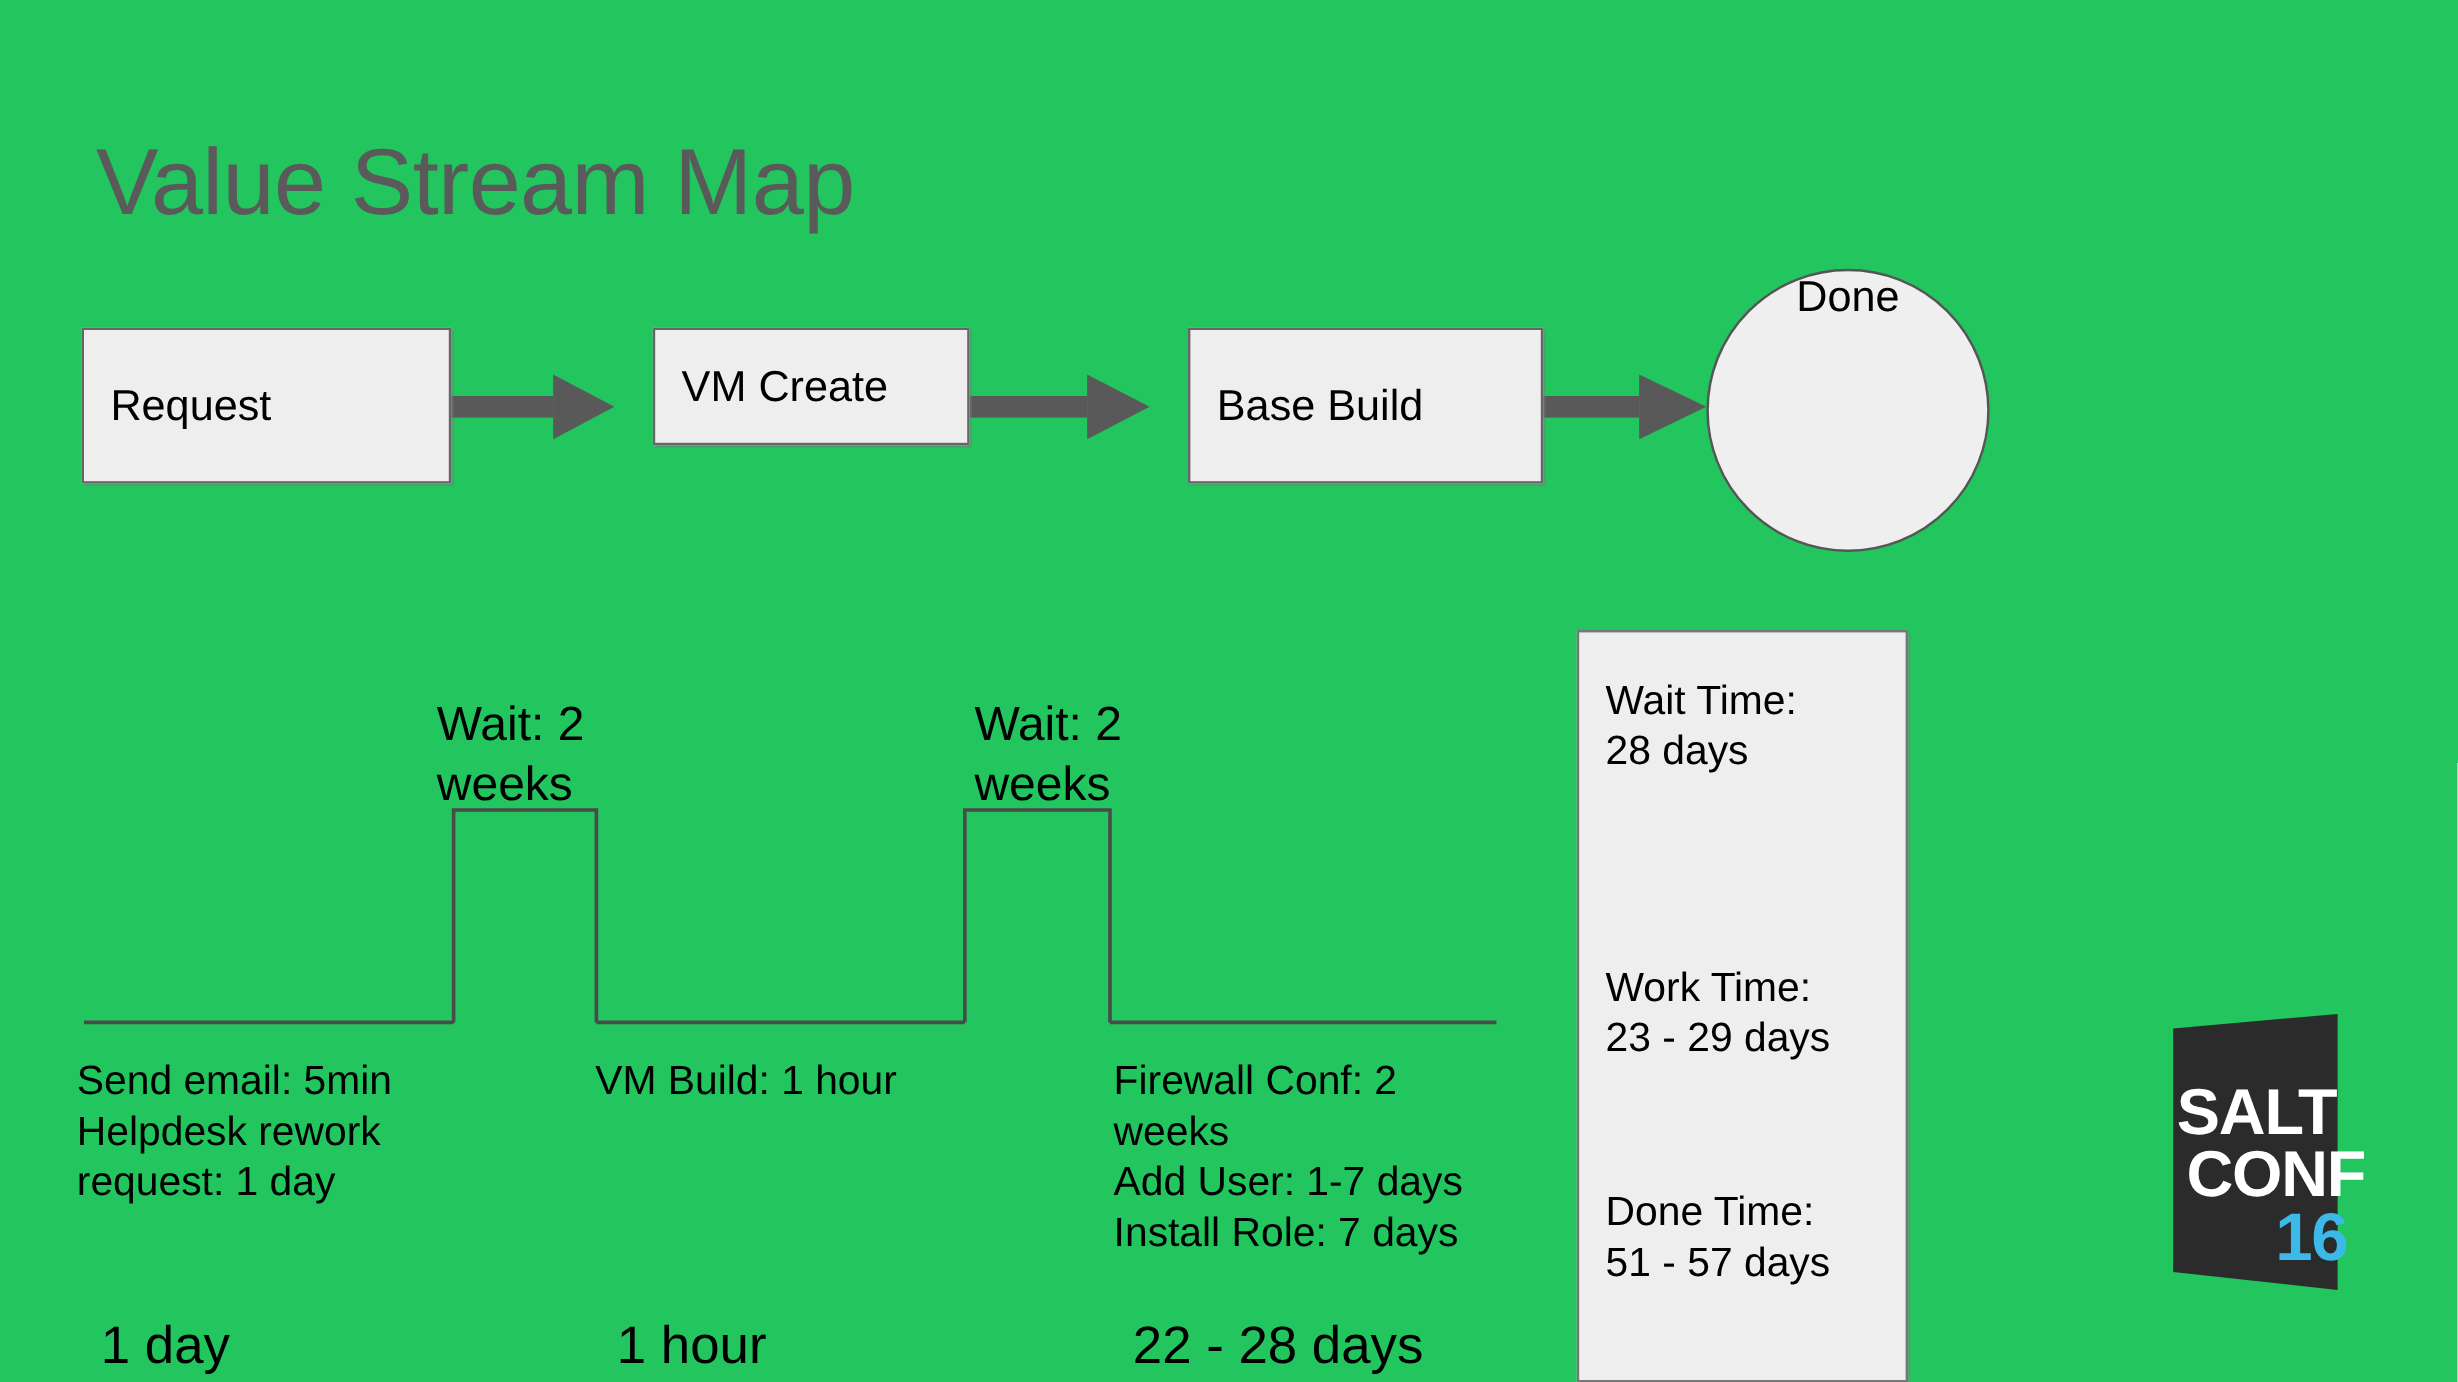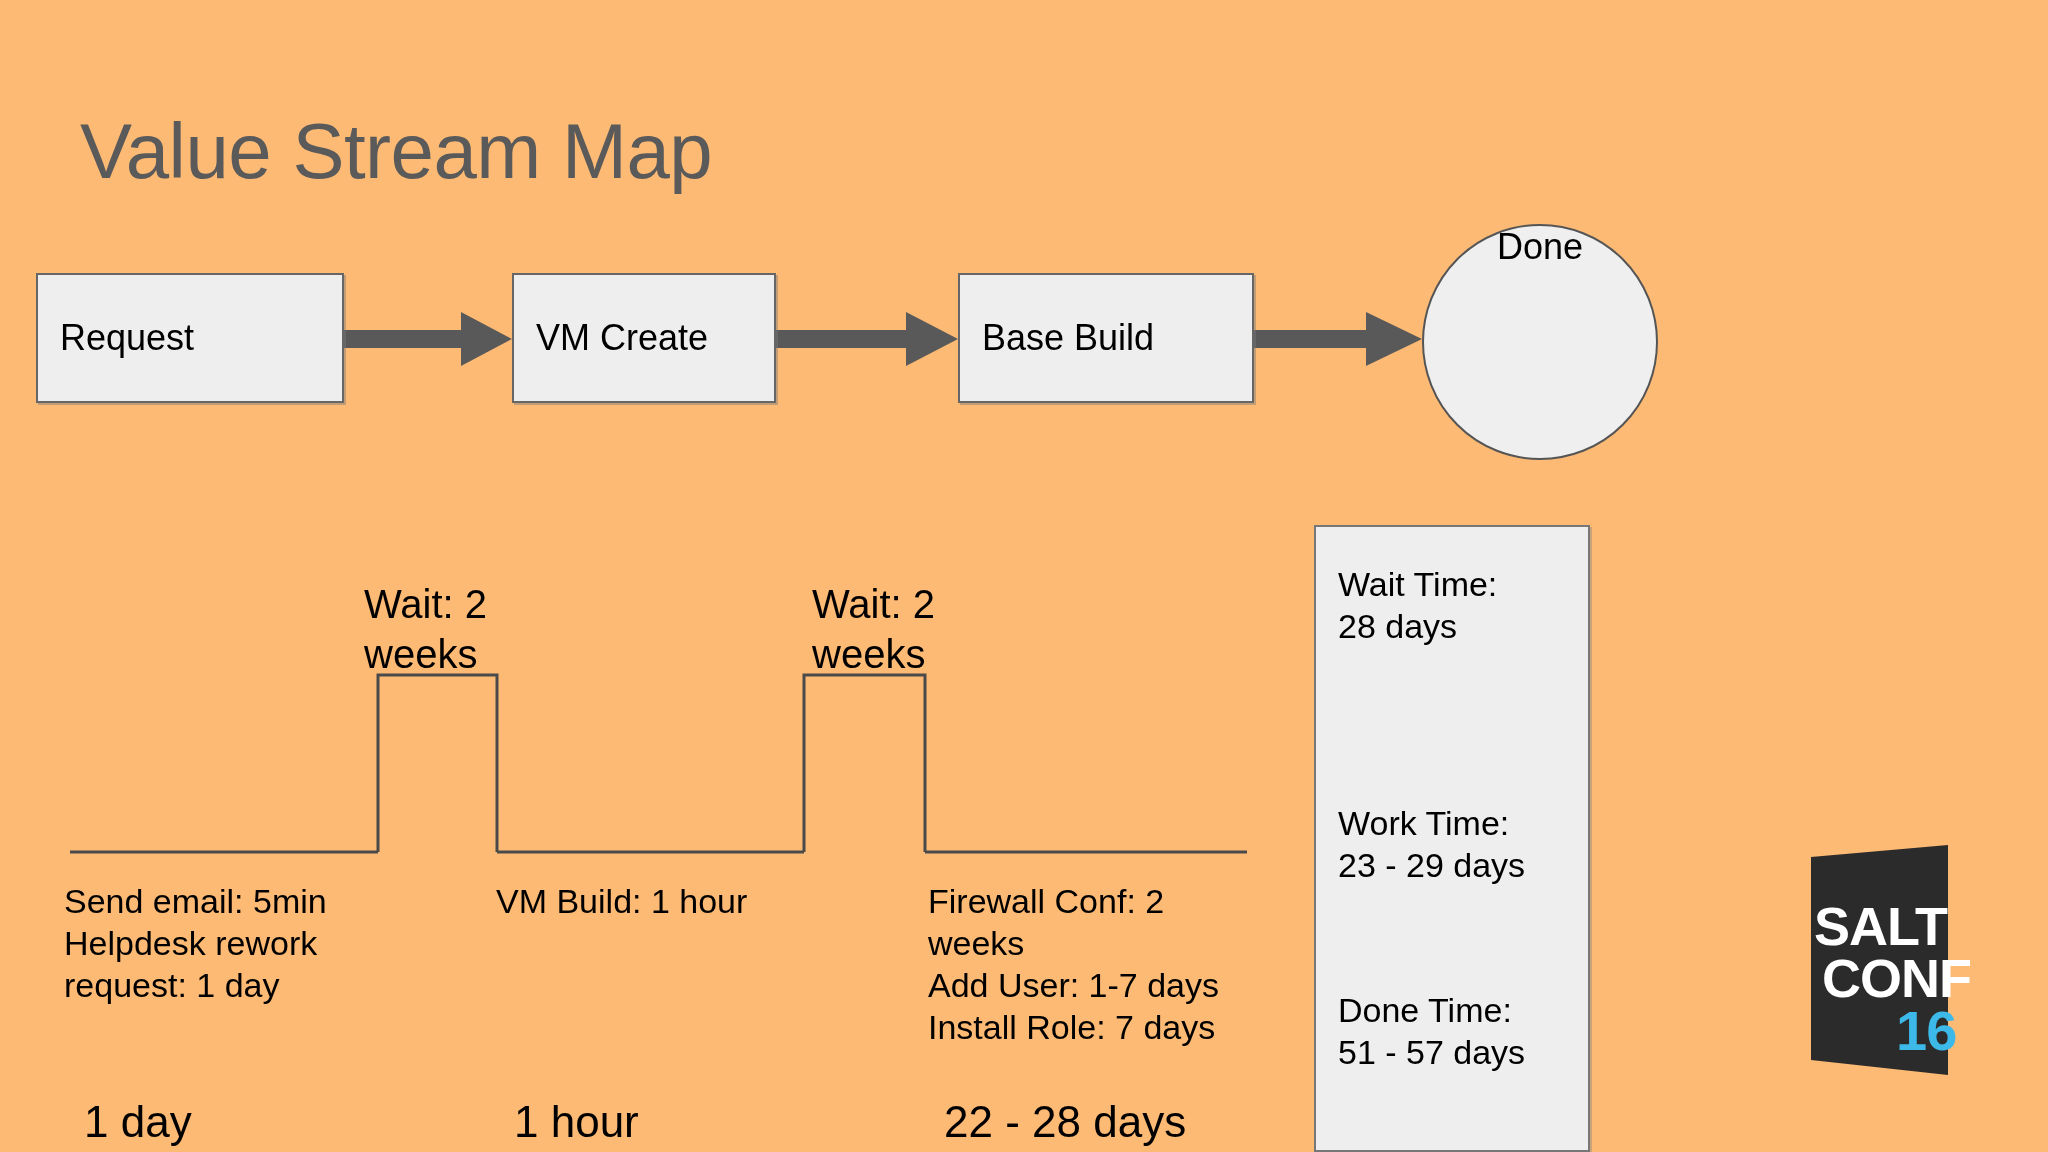--- a/index.html
+++ b/index.html
@@ -7,21 +7,21 @@
     padding: 0;
     background: #ffffff;
   }
   body {
     font-family: "Liberation Sans", sans-serif;
   }
   #slide {
     position: relative;
     width: 2048px;
     height: 1152px;
-    background: #fdba74;
+    background: #22c55e;
     overflow: hidden;
   }
 
   
   #title {
     position: absolute;
     left: 80px;
     top: 112px;
     font-size: 78px;
     line-height: 1.0;
@@ -33,30 +33,31 @@
 
   
   .proc-box {
     position: absolute;
     background: #eeeeee;
     border: 2px solid #666666;
     box-sizing: border-box;
     display: flex;
     align-items: center;
     box-shadow: 2px 2px 0 rgba(120,120,120,0.45);
+    margin-left: 32px;
   }
   .proc-box .proc-label {
     font-size: 36px;
     color: #000000;
     padding-left: 22px;
     white-space: nowrap;
   }
 
   #box-request  { left: 36px;  top: 273px; width: 308px; height: 130px; }
-  #box-vmcreate { left: 512px; top: 273px; width: 264px; height: 130px; }
+  #box-vmcreate { left: 512px; top: 273px; width: 264px; height: 98px; }
   #box-basebuild{ left: 958px; top: 273px; width: 296px; height: 130px; }
 
   
   #circle-done {
     position: absolute;
     left: 1422px;
     top: 224px;
     width: 236px;
     height: 236px;
     border-radius: 50%;

